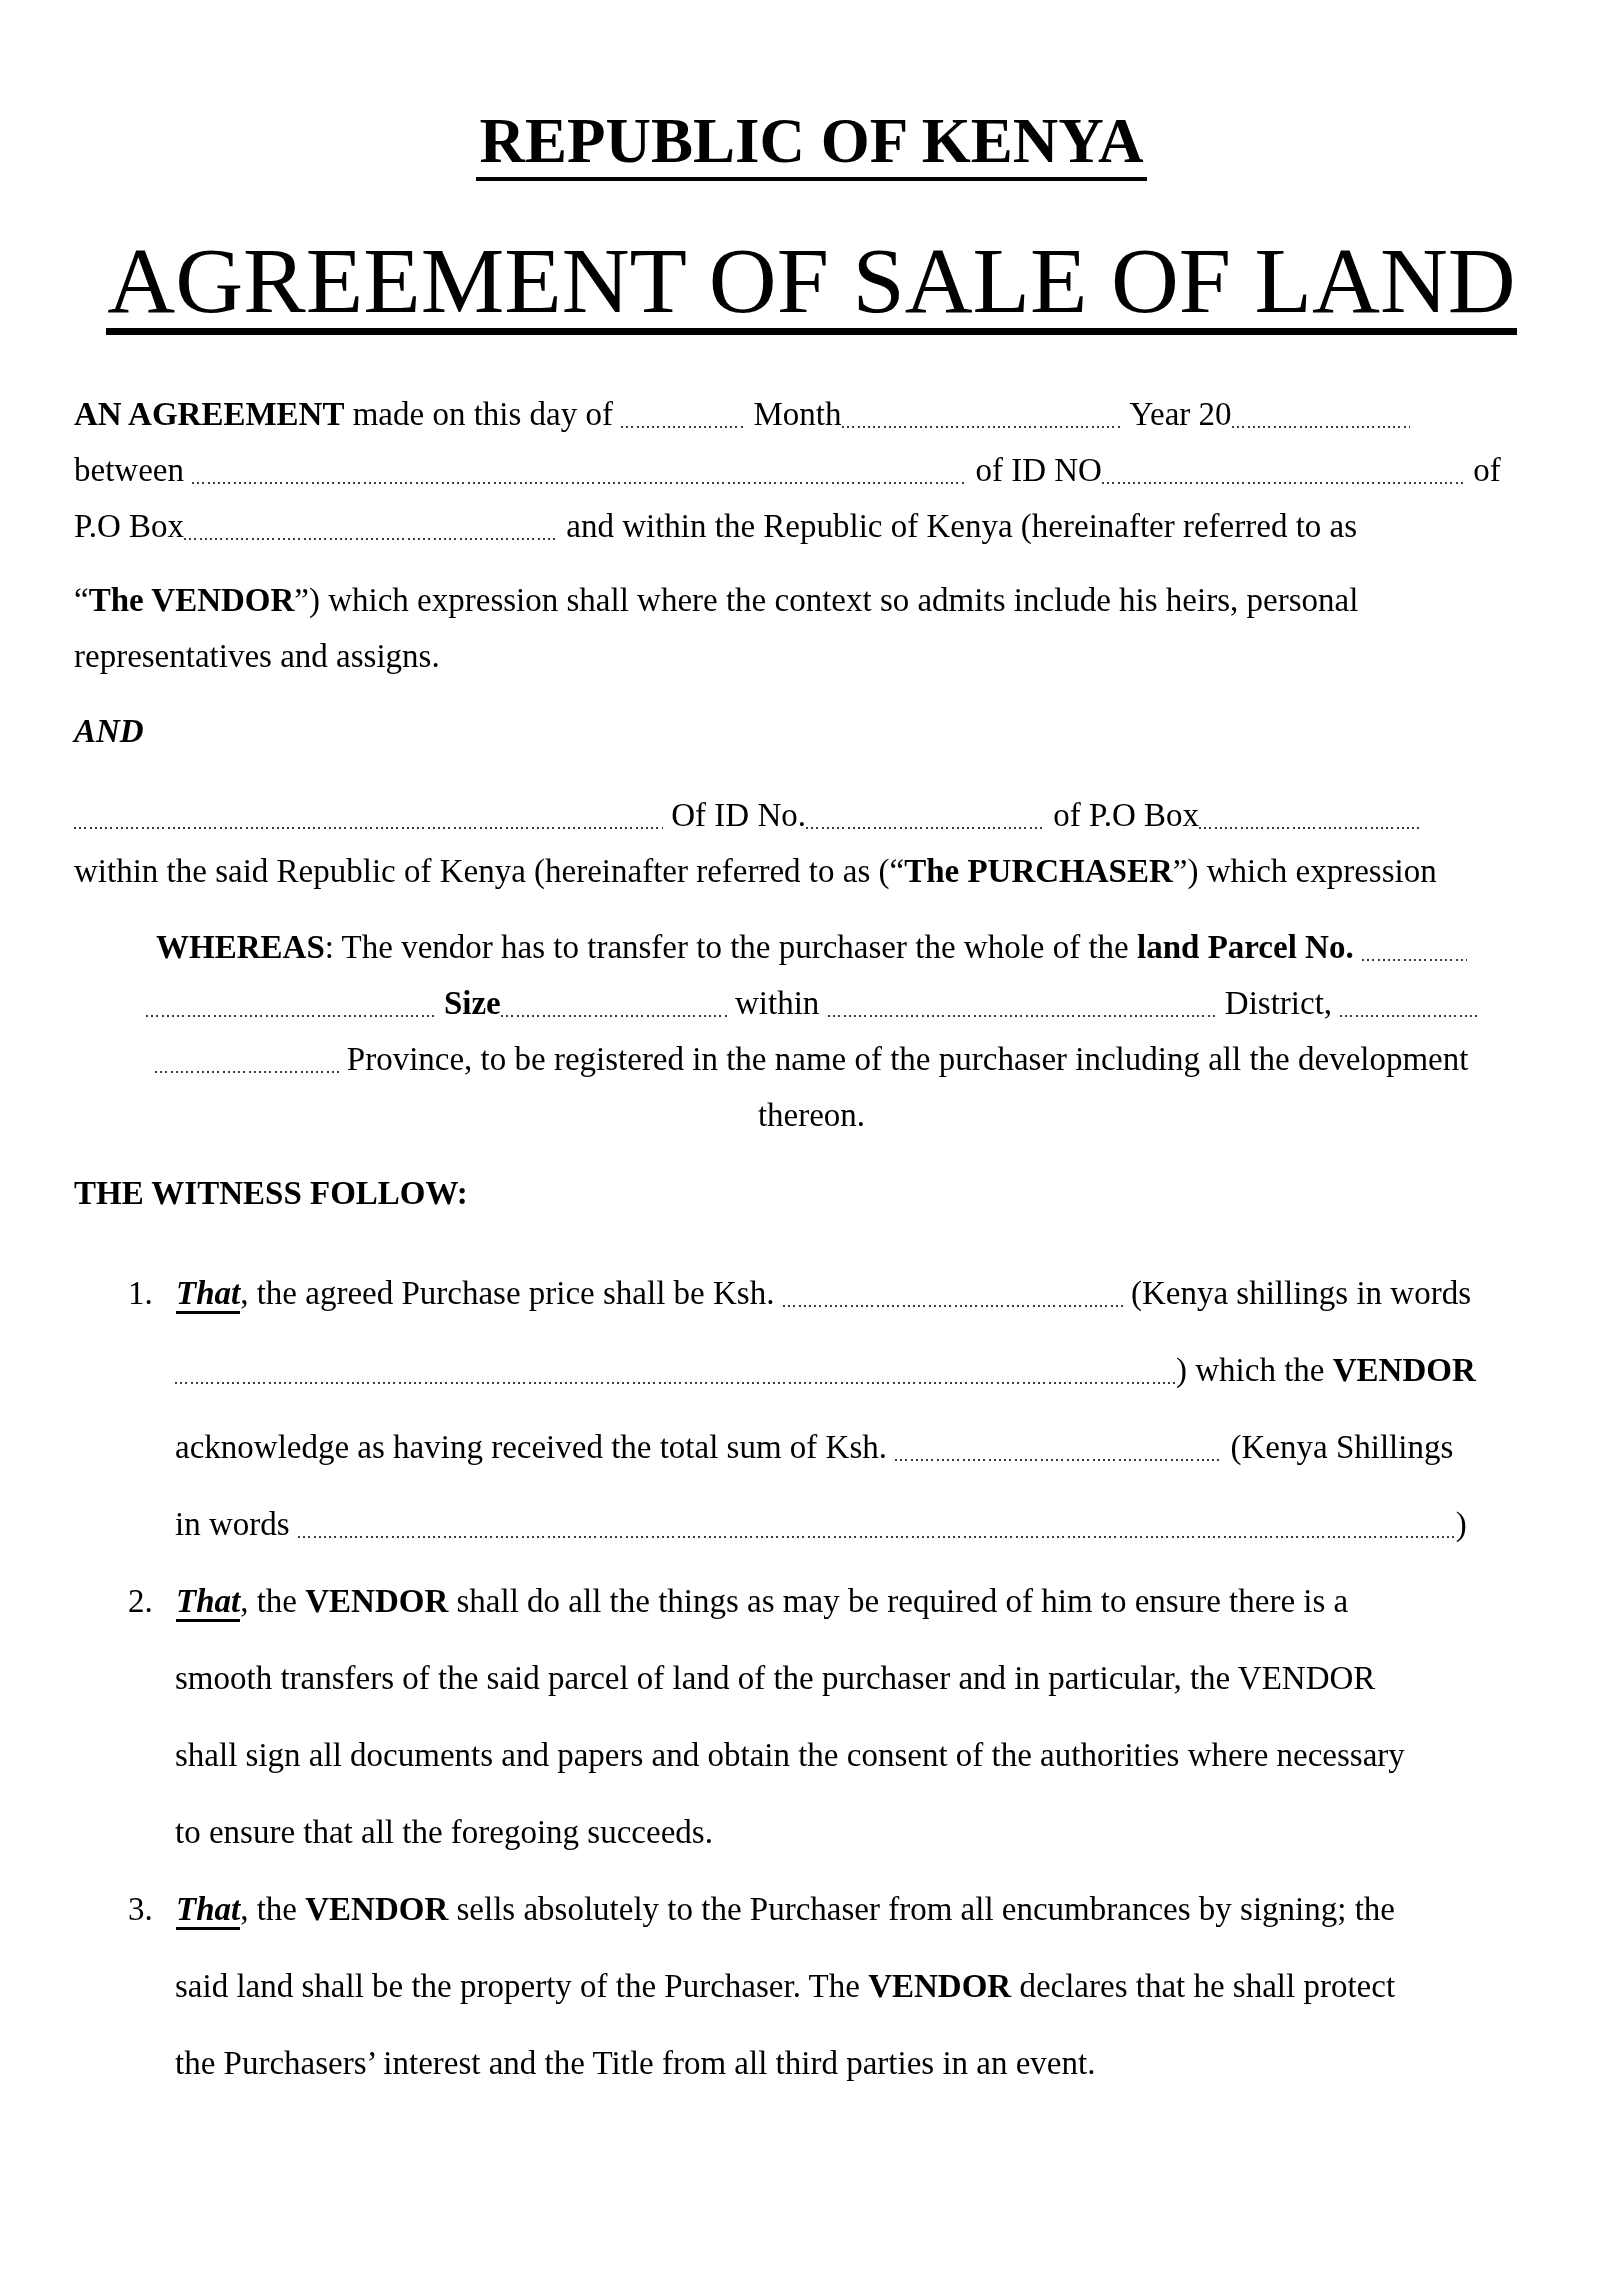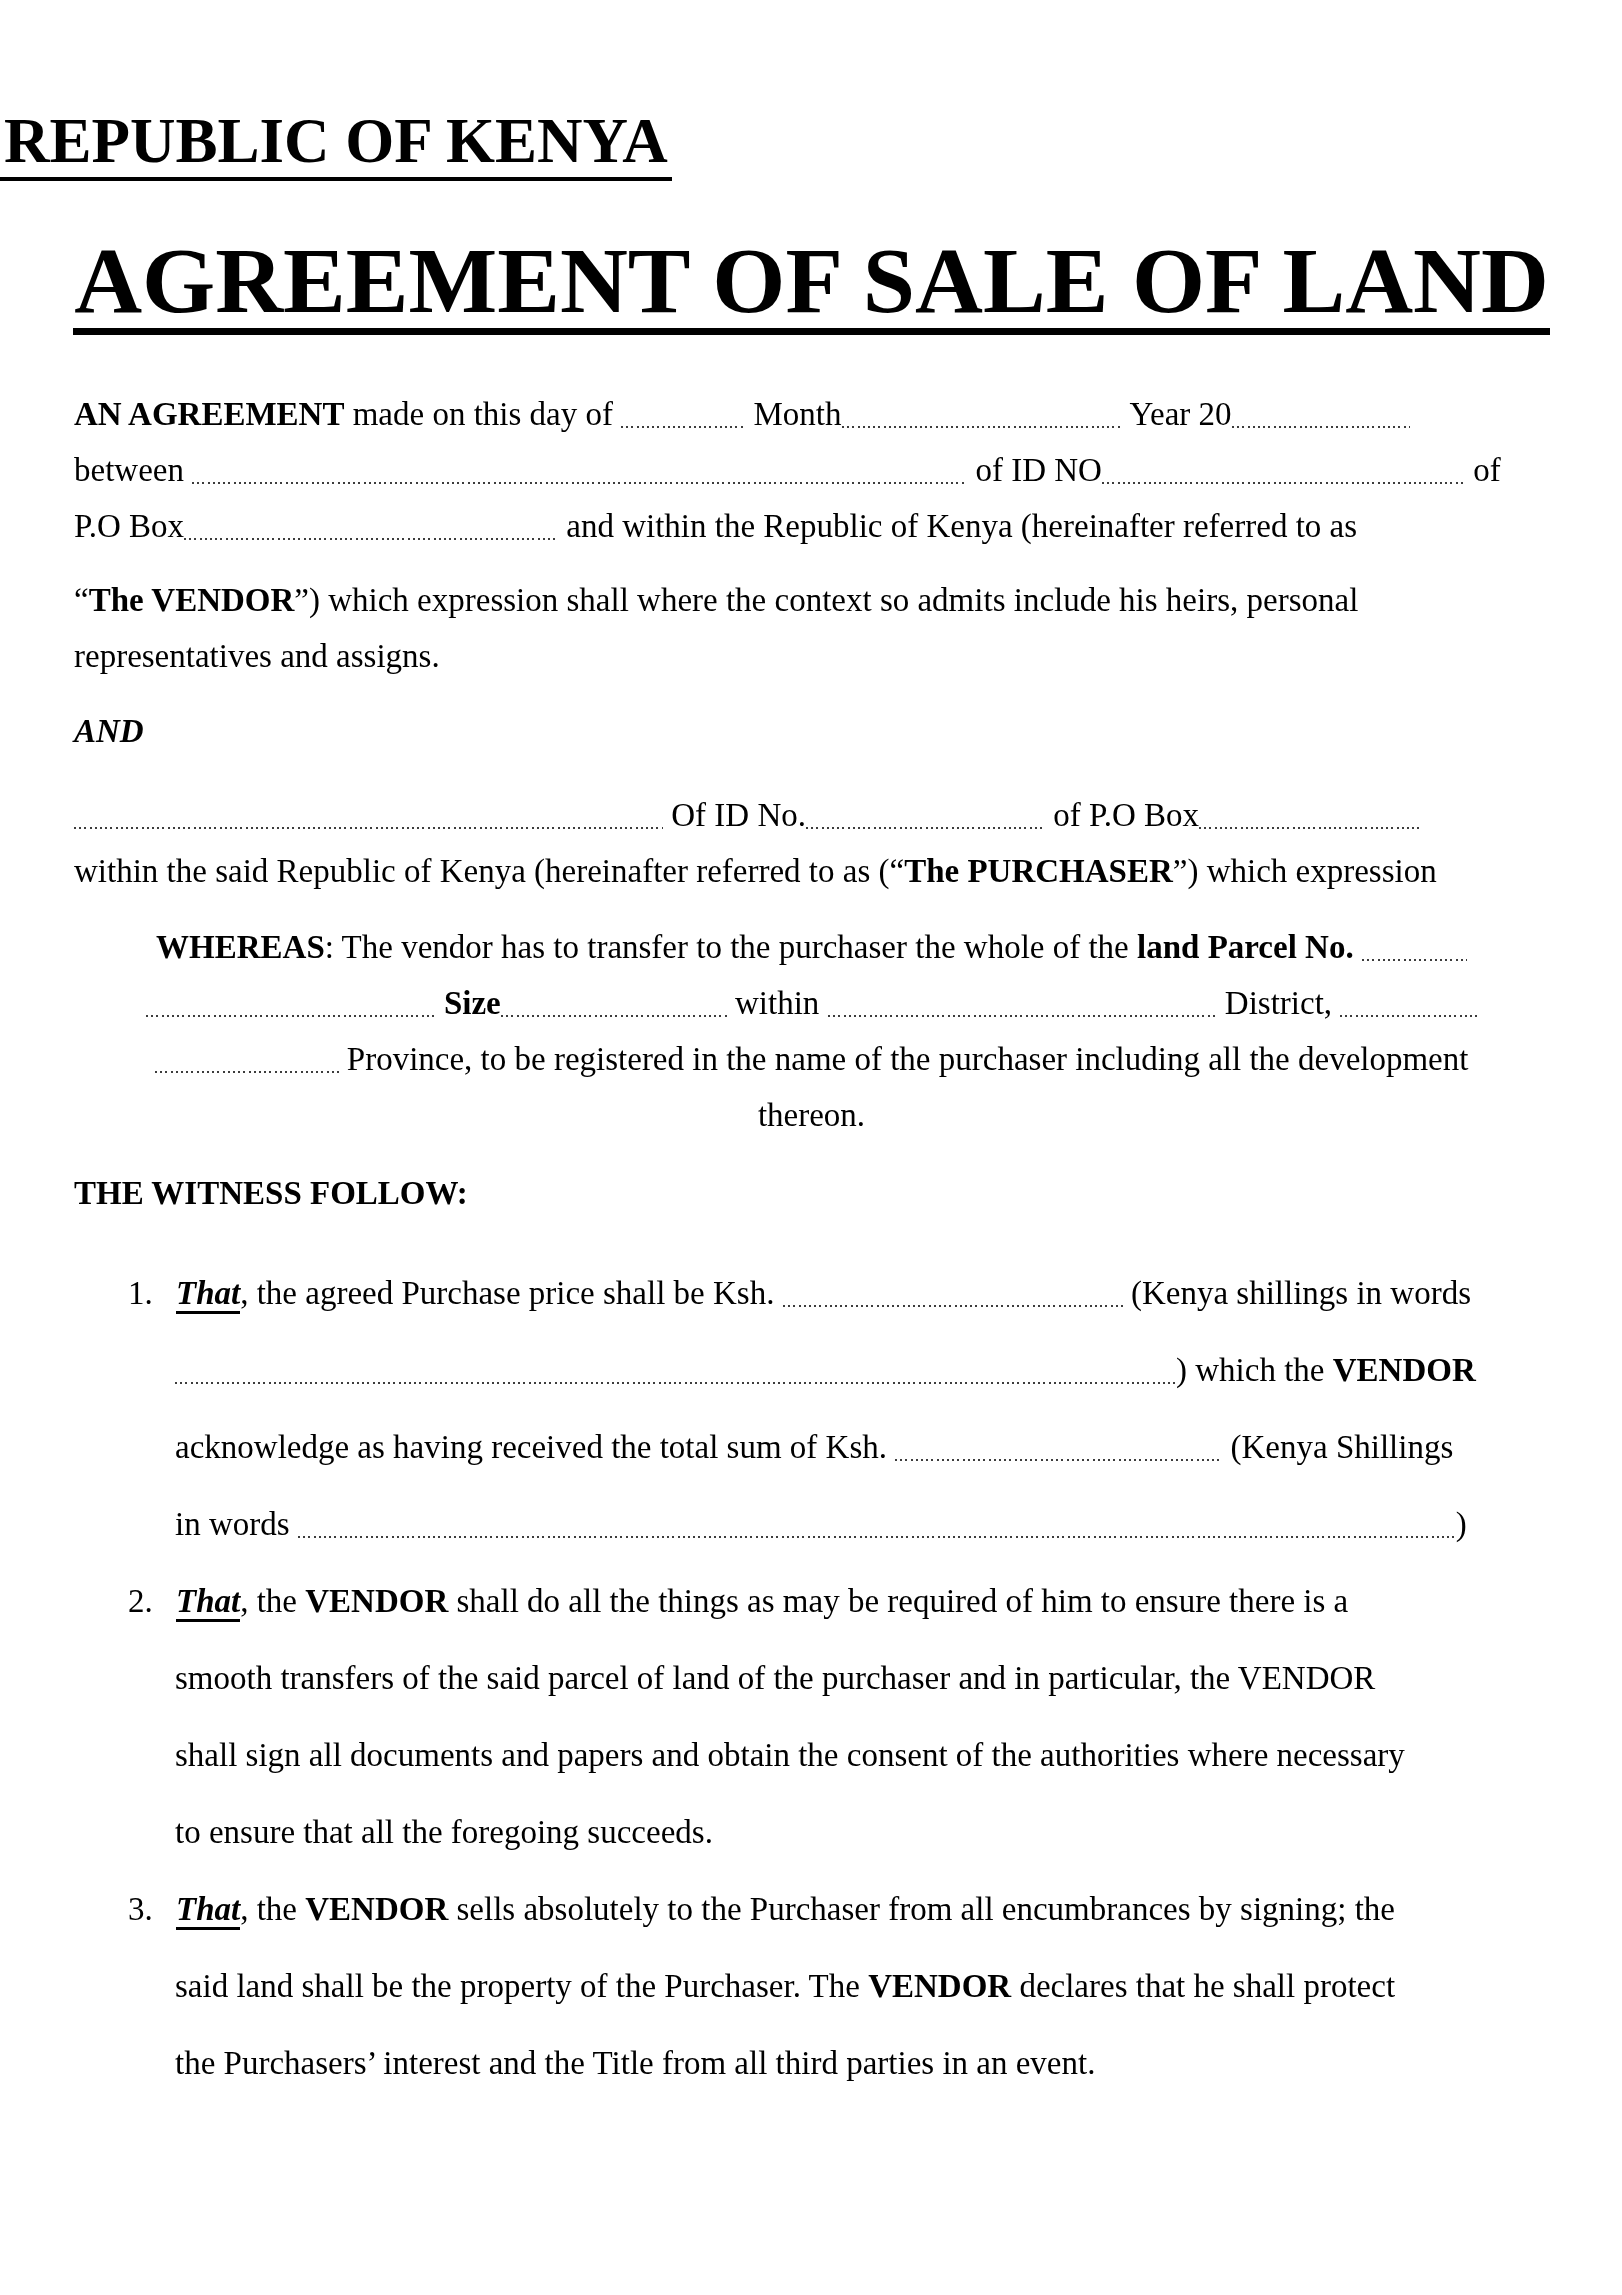--- a/index.html
+++ b/index.html
@@ -8,35 +8,35 @@
     width: 1623px;
     height: 2295px;
     background: #ffffff;
     overflow: hidden;
     font-family: "Liberation Serif", "DejaVu Serif", serif;
     color: #000;
   }
   .content { padding: 0 74px; }
   h1.country {
     margin: 110px 0 0;
-    text-align: left;
+    text-align: center;
     font-size: 63px;
     font-weight: bold;
     line-height: 1.0;
   }
   h1.country .u1 {
     display: inline-block;
     border-bottom: 4.6px solid #000;
     padding: 0 3.9px 3.9px;
   }
   h2.main {
     margin: 52px 0 0;
     text-align: center;
     font-size: 94px;
-    font-weight: bold;
+    font-weight: normal;
     line-height: 1.0;
   }
   h2.main .u2 {
     display: inline-block;
     border-bottom: 7.2px solid #000;
     padding: 0 1.3px 1.3px;
   }
   .block { font-size: 33px; }
   .block.center .line { }
   .line { white-space: nowrap; }

